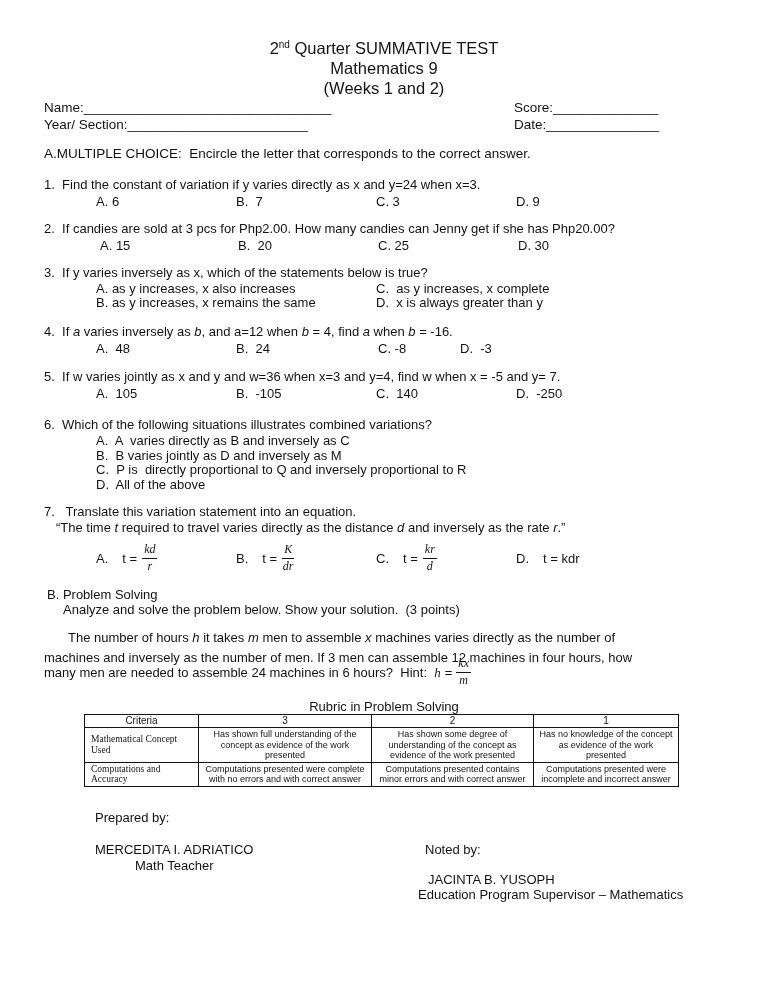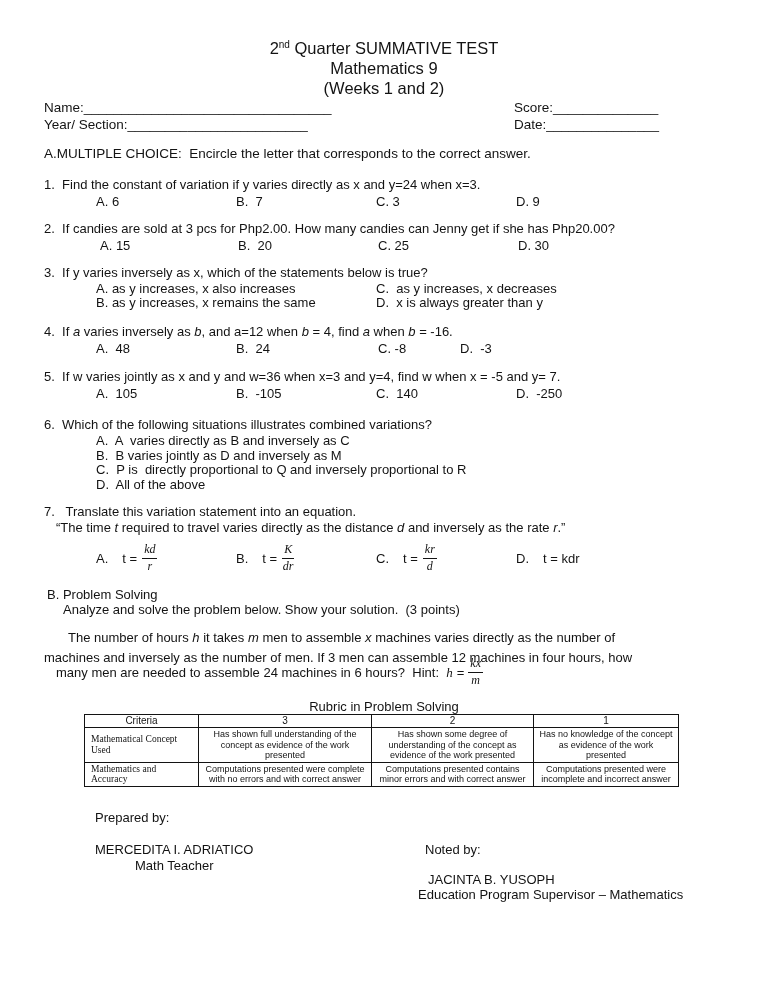--- a/index.html
+++ b/index.html
@@ -61,21 +61,21 @@
 <div class="optrow" style="top:238px">
   <span class="opt" style="left:100px">A. 15</span>
   <span class="opt" style="left:238px">B.  20</span>
   <span class="opt" style="left:378px">C. 25</span>
   <span class="opt" style="left:518px">D. 30</span>
 </div>
 
 <div class="ln" style="top:265px;left:44px"><span>3.</span><span>  </span><span>If y varies inversely as x, which of the statements below is true?</span></div>
 <div class="optrow" style="top:281px">
   <span class="opt" style="left:96px">A. as y increases, x also increases</span>
-  <span class="opt" style="left:376px">C.  as y increases, x decreases</span>
+  <span class="opt" style="left:376px">C.  as y increases, x complete</span>
 </div>
 <div class="optrow" style="top:295px">
   <span class="opt" style="left:96px">B. as y increases, x remains the same</span>
   <span class="opt" style="left:376px">D.  x is always greater than y</span>
 </div>
 
 <div class="ln" style="top:324px;left:44px"><span>4.</span><span>  </span><span><span>If </span><span class="it">a</span><span> varies inversely as </span><span class="it">b</span><span>, and a=12 when </span><span class="it">b</span><span> = 4, find </span><span class="it">a</span><span> when </span><span class="it">b</span><span> = -16.</span></span></div>
 <div class="optrow" style="top:341px">
   <span class="opt" style="left:96px">A.  48</span>
   <span class="opt" style="left:236px">B.  24</span>
@@ -104,21 +104,21 @@
   <span class="opt mopt" style="left:236px"><span class="molabel">B.</span><span class="mopre">t =</span><span class="frac"><span class="fn">K</span><span class="fd">dr</span></span></span>
   <span class="opt mopt" style="left:376px"><span class="molabel">C.</span><span class="mopre">t =</span><span class="frac"><span class="fn">kr</span><span class="fd">d</span></span></span>
   <span class="opt mopt" style="left:516px"><span class="molabel">D.</span><span class="mopre">t = kdr</span></span>
 </div>
 
 <div class="ln" style="top:587px;left:47px">B. Problem Solving</div>
 <div class="ln" style="top:602px;left:63px">Analyze and solve the problem below. Show your solution.  (3 points)</div>
 
 <div class="ln" style="top:630px;left:68px"><span>The number of hours </span><span class="it">h</span><span> it takes </span><span class="it">m</span><span> men to assemble </span><span class="it">x</span><span> machines varies directly as the number of</span></div>
 <div class="ln" style="top:650px;left:44px">machines and inversely as the number of men. If 3 men can assemble 12 machines in four hours, how</div>
-<div class="ln flexln" style="top:661px;left:56px"><span>many men are needed to assemble 24 machines in 6 hours?  Hint:  </span><span class="mvar" style="margin-right:4px">h</span><span style="margin-right:4px">=</span><span class="frac"><span class="fn">kx</span><span class="fd">m</span></span></div>
+<div class="ln flexln" style="top:661px;left:44px"><span>many men are needed to assemble 24 machines in 6 hours?  Hint:  </span><span class="mvar" style="margin-right:4px">h</span><span style="margin-right:4px">=</span><span class="frac"><span class="fn">kx</span><span class="fd">m</span></span></div>
 
 <div class="ln center" style="top:699px">Rubric in Problem Solving</div>
 <table class="rubric">
   <colgroup>
       <col style="width:114px">
       <col style="width:173px">
       <col style="width:162px">
       <col style="width:145px">
     </colgroup>
   <tbody>
@@ -128,21 +128,21 @@
     <td>2</td>
     <td>1</td>
   </tr>
   <tr>
     <td class="crit">Mathematical Concept Used</td>
     <td>Has shown full understanding of the concept as evidence of the work presented</td>
     <td>Has shown some degree of understanding of the concept as evidence of the work presented</td>
     <td>Has no knowledge of the concept as evidence of the work presented</td>
   </tr>
   <tr>
-    <td class="crit">Mathematics and Accuracy</td>
+    <td class="crit">Computations and Accuracy</td>
     <td>Computations presented were complete with no errors and with correct answer</td>
     <td>Computations presented contains minor  errors and with correct answer</td>
     <td>Computations presented were incomplete and incorrect answer</td>
   </tr>
 </tbody>
   </table>
 
 <div class="ln" style="top:810px;left:95px">Prepared by:</div>
 <div class="ln" style="top:842px;left:95px">MERCEDITA I. ADRIATICO</div>
 <div class="ln" style="top:858px;left:135px">Math Teacher</div>

